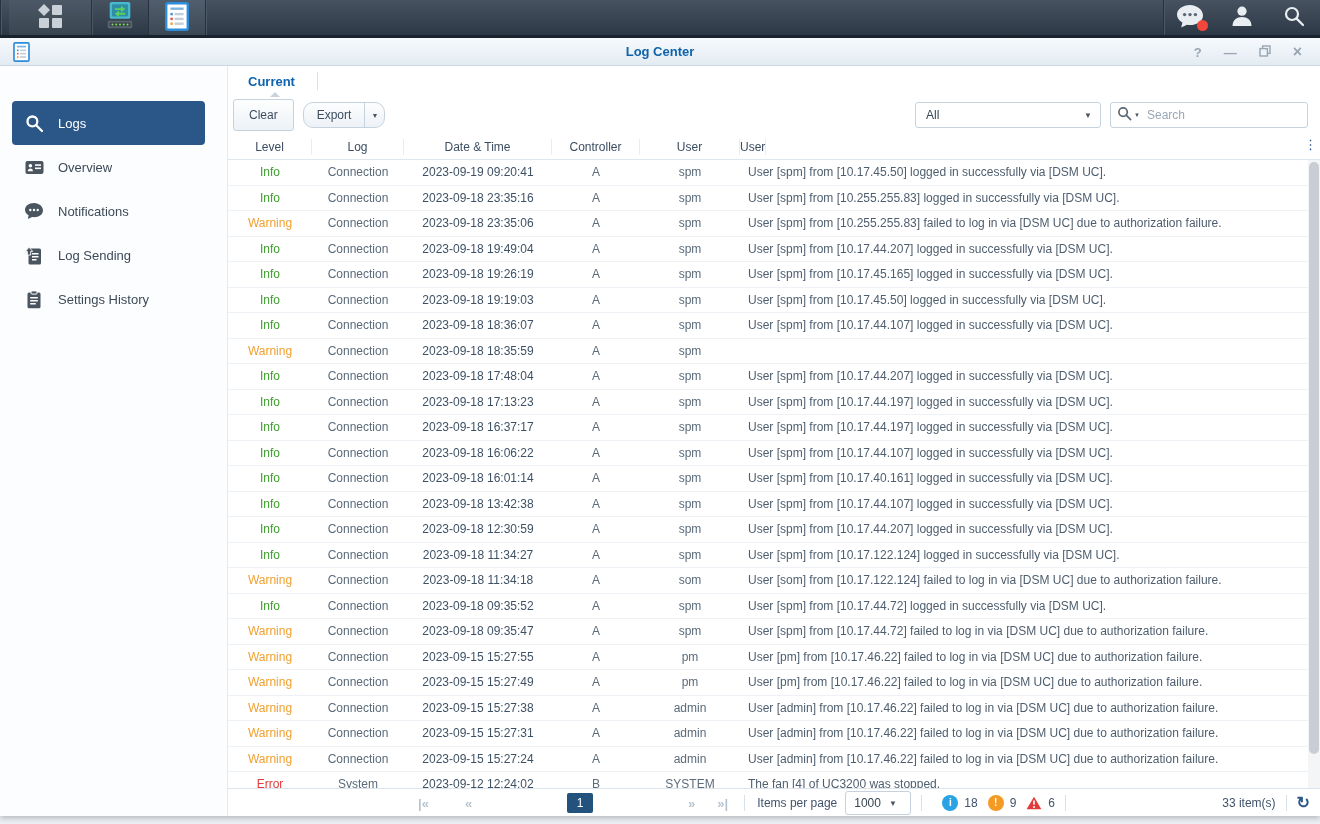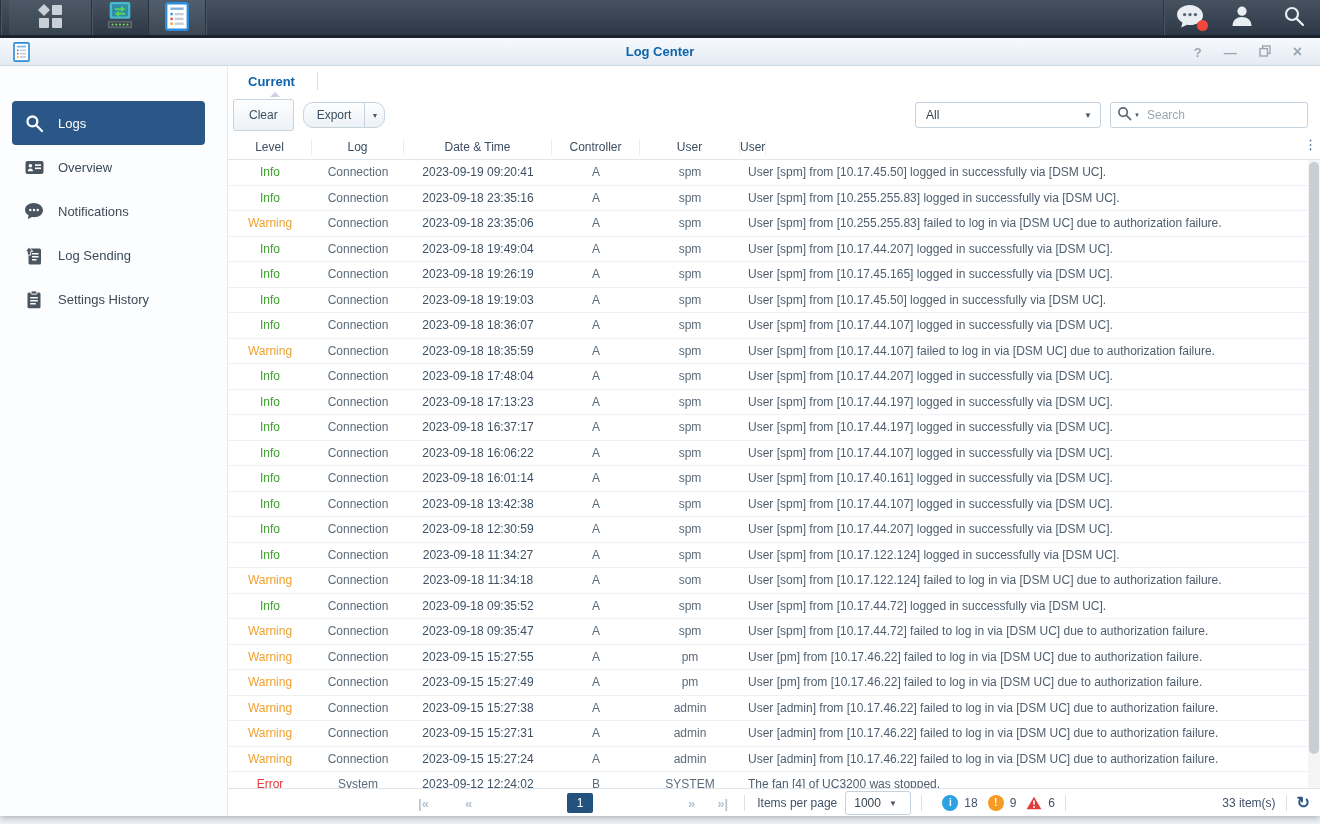--- a/index.html
+++ b/index.html
@@ -367,21 +367,20 @@
               <span class="td c3">A</span>
               <span class="td c4">spm</span>
               <span class="td c5 ev">User [spm] from [10.17.44.107] logged in successfully via [DSM UC].</span>
             </div>
             <div class="tr">
               <span class="td c0" style="color: rgb(240, 160, 48);">Warning</span>
               <span class="td c1">Connection</span>
               <span class="td c2 dt">2023-09-18 18:35:59</span>
               <span class="td c3">A</span>
               <span class="td c4">spm</span>
-              <span class="td c5 ev">User [spm] from [10.17.44.107] failed to log in via [DSM UC] due to authorization failure.</span>
             </div>
             <div class="tr">
               <span class="td c0" style="color: rgb(63, 158, 47);">Info</span>
               <span class="td c1">Connection</span>
               <span class="td c2 dt">2023-09-18 17:48:04</span>
               <span class="td c3">A</span>
               <span class="td c4">spm</span>
               <span class="td c5 ev">User [spm] from [10.17.44.207] logged in successfully via [DSM UC].</span>
             </div>
             <div class="tr">

